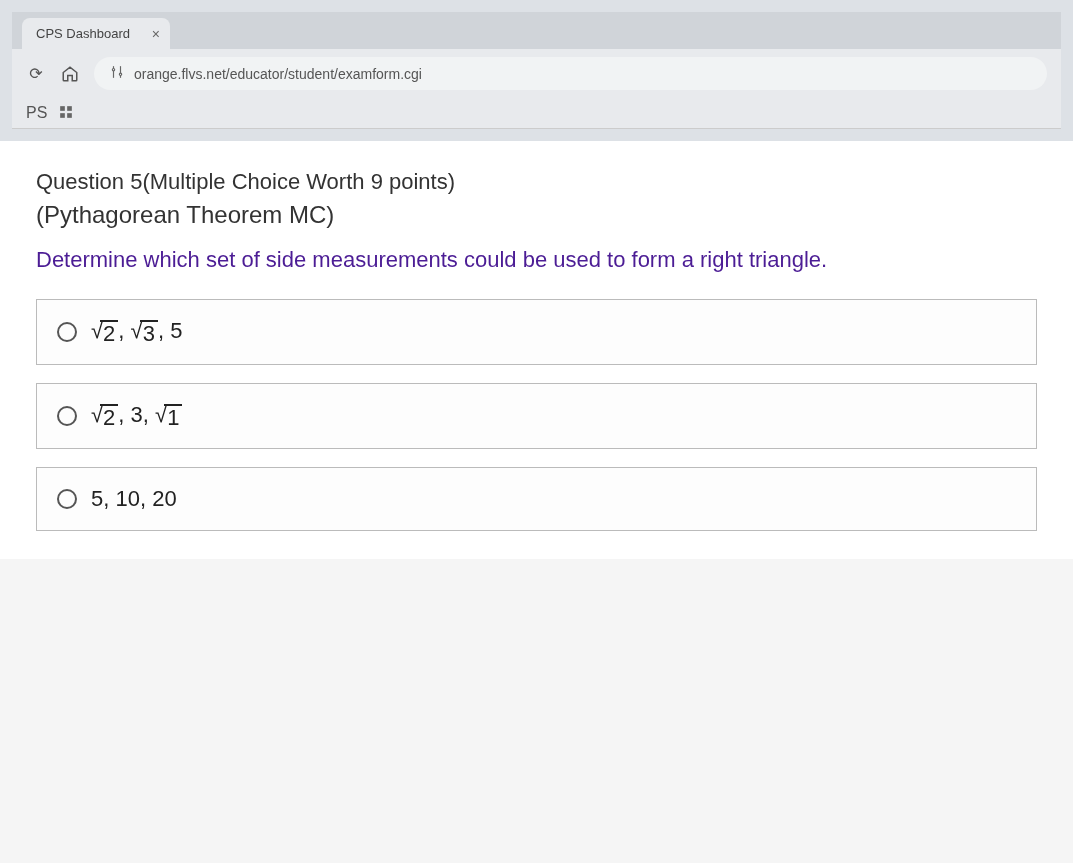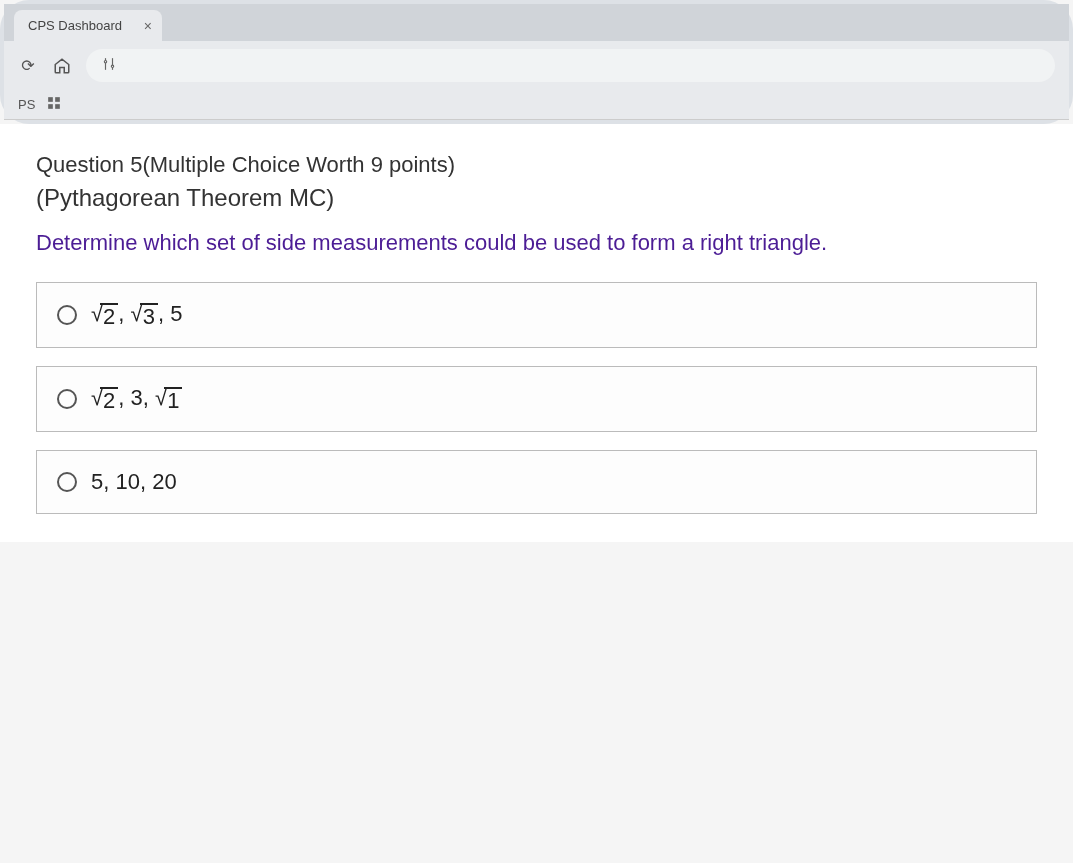--- a/index.html
+++ b/index.html
@@ -5,22 +5,21 @@
     * { box-sizing: border-box; margin: 0; padding: 0; }
     body {
       font-family: Arial, Helvetica, sans-serif;
       background: #f5f5f5;
       width: 1073px;
       height: 863px;
       overflow: hidden;
     }
     .browser-chrome {
       background: #dde1e6;
-      padding: 4px;
-      border-radius: 29px;
+      padding: 12px;
     }
     .tab-row {
       display: flex;
       align-items: center;
       padding: 6px 10px 0 10px;
       background: #d0d4d9;
     }
     .tab {
       background: #e8eaed;
       border-radius: 8px 8px 0 0;
@@ -69,21 +68,21 @@
       font-size: 14px;
       color: #666;
     }
     .bookmark-row {
       display: flex;
       align-items: center;
       gap: 12px;
       padding: 6px 14px;
       background: #e8eaed;
       border-bottom: 1px solid #ccc;
-      font-size: 13px;
+      font-size: 16px;
       color: #555;
     }
     .apps-icon { font-size: 14px; }
     .content {
       background: #fff;
       padding: 28px 36px;
     }
     .question-header {
       font-size: 22px;
       color: #333;
@@ -151,20 +150,21 @@
       <span class="tune-icon">
         <svg width="14" height="14" viewBox="0 0 24 24" fill="none" stroke="#666" stroke-width="2">
             <circle cx="6" cy="8" r="2"></circle>
             <line x1="6" y1="2" x2="6" y2="6"></line>
             <line x1="6" y1="10" x2="6" y2="22"></line>
             <circle cx="18" cy="16" r="2"></circle>
             <line x1="18" y1="2" x2="18" y2="14"></line>
             <line x1="18" y1="18" x2="18" y2="22"></line>
           </svg>
       </span>
+      <span>orange.flvs.net/educator/student/examform.cgi</span>
     </div>
   </div>
   <div class="bookmark-row">
     <span>PS</span>
     <span class="apps-icon">
       <svg width="14" height="14" viewBox="0 0 24 24" fill="#666">
           <rect x="2" y="2" width="8" height="8"></rect>
           <rect x="14" y="2" width="8" height="8"></rect>
           <rect x="2" y="14" width="8" height="8"></rect>
           <rect x="14" y="14" width="8" height="8"></rect>

